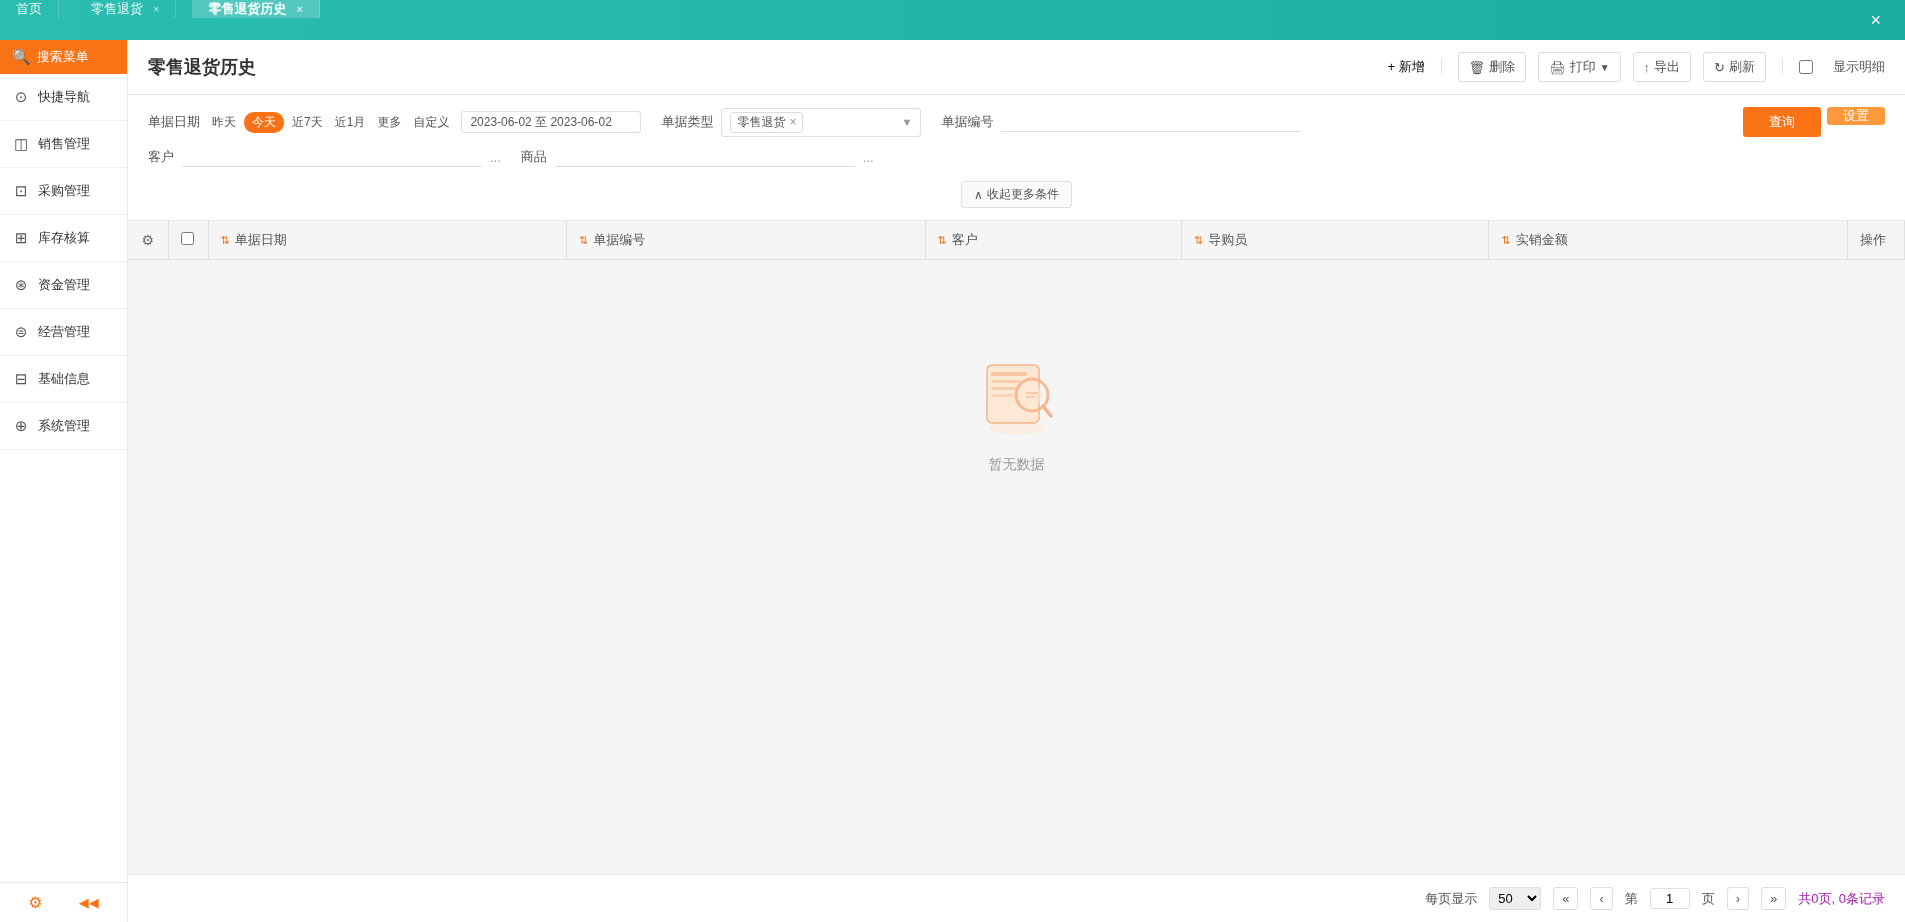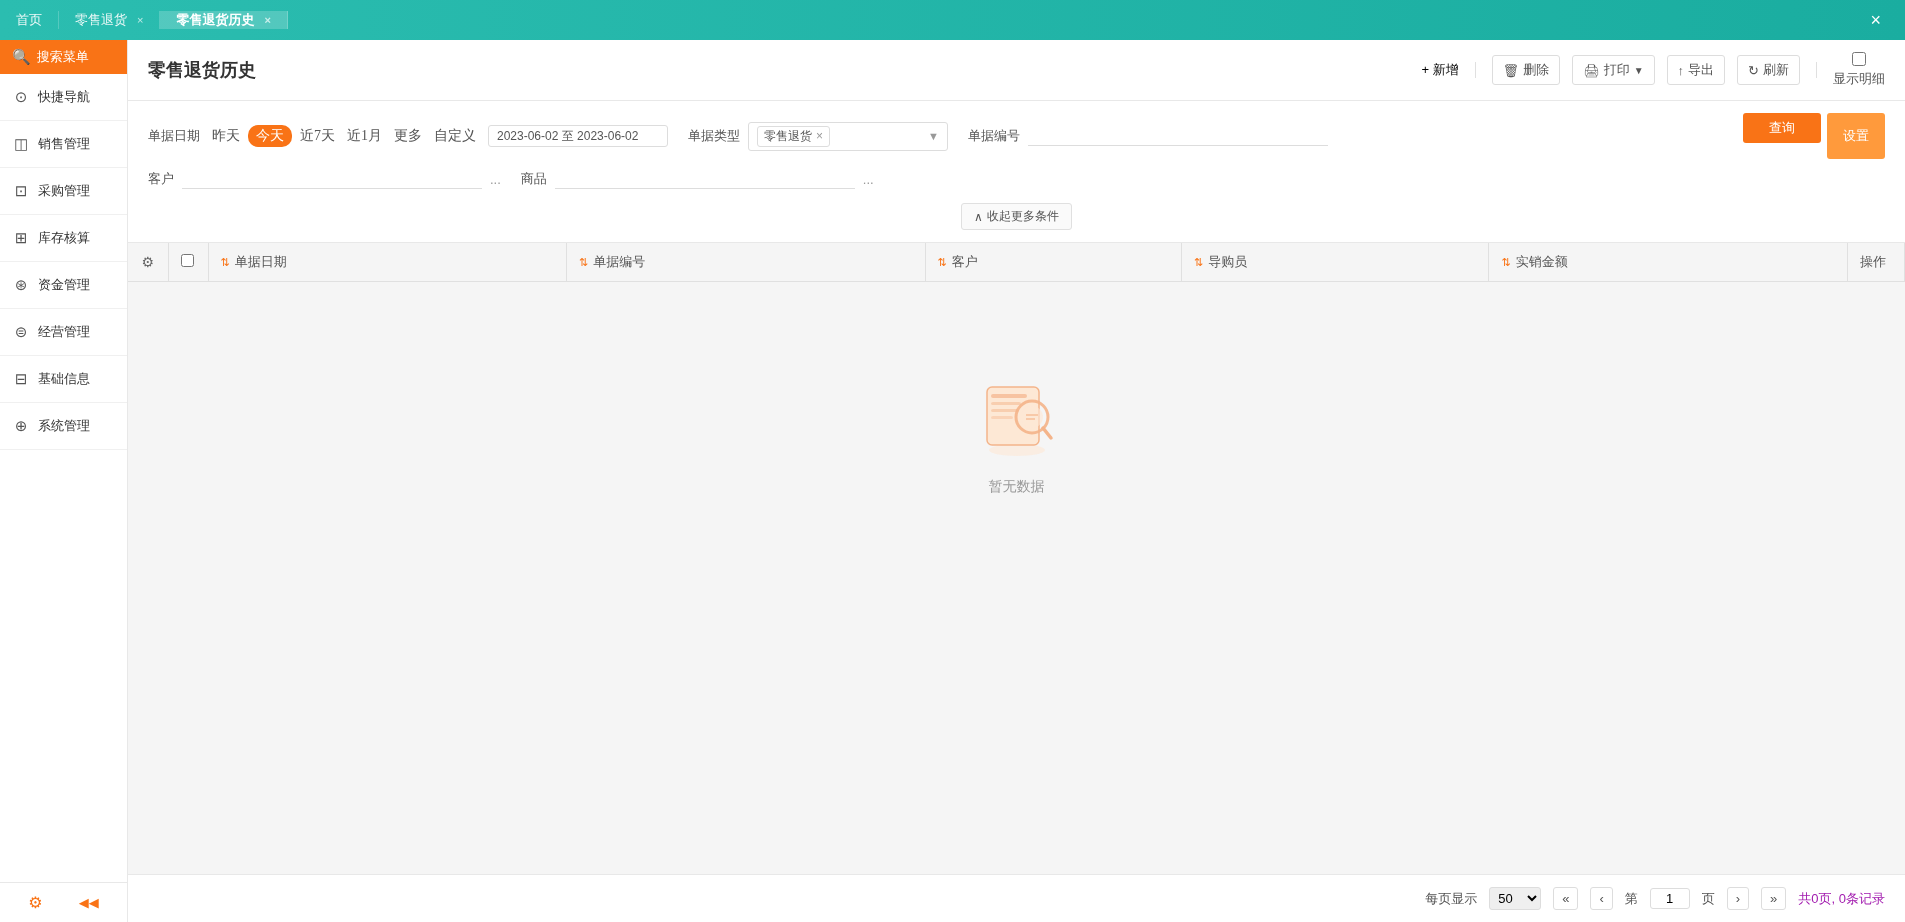--- a/index.html
+++ b/index.html
@@ -9,23 +9,24 @@
     .top-bar {
       height: 40px;
       background: linear-gradient(to right, #2bbdb0, #1aada0);
       display: flex;
       align-items: center;
       padding: 0;
       flex-shrink: 0;
     }
     .top-bar-tabs {
       display: flex;
-      align-items: center;
+      align-items: flex-start;
       height: 100%;
       flex: 1;
+      gap: 16px;
     }
     .tab-item {
       display: flex;
       align-items: center;
       padding: 0 16px;
       font-size: 13px;
       color: rgba(255,255,255,0.9);
       cursor: pointer;
       border-right: 1px solid rgba(255,255,255,0.2);
       white-space: nowrap;
@@ -163,22 +164,21 @@
       display: flex;
       align-items: center;
       gap: 3px;
       text-align: center;
     }
     .show-detail-label {
       font-size: 13px;
       color: #555;
       display: flex;
       align-items: center;
-      gap: 4px;
-      flex-direction: column;
+      gap: 20px;
     }
     .checkbox-show { width: 14px; height: 14px; cursor: pointer; }
 
     
     .filter-area {
       background: #fff;
       padding: 12px 20px;
       border-bottom: 1px solid #e8e8e8;
       flex-shrink: 0;
     }
@@ -197,26 +197,25 @@
       font-size: 13px;
       color: #555;
       white-space: nowrap;
     }
     .filter-date-btns {
       display: flex;
       align-items: center;
       gap: 4px;
     }
     .date-btn {
-      font-size: 14px;
+      font-size: 12px;
       color: #555;
       cursor: pointer;
       padding: 2px 4px;
       border-radius: 2px;
-      font-family: Liberation Serif, serif;
     }
     .date-btn.active {
       background: #f97316;
       color: #fff;
       border-radius: 10px;
       padding: 2px 8px;
     }
     .date-range-input {
       font-size: 12px;
       color: #555;
@@ -287,21 +286,21 @@
       border-radius: 3px;
       padding: 6px 26px;
       font-size: 13px;
       cursor: pointer;
     }
     .set-btn {
       background: #ff9a3c;
       color: #fff;
       border: none;
       border-radius: 3px;
-      padding: 14px 16px;
+      padding: 0 16px;
       font-size: 13px;
       cursor: pointer;
     }
 
     
     .table-area {
       flex: 1;
       overflow: auto;
       padding: 0 0;
     }

